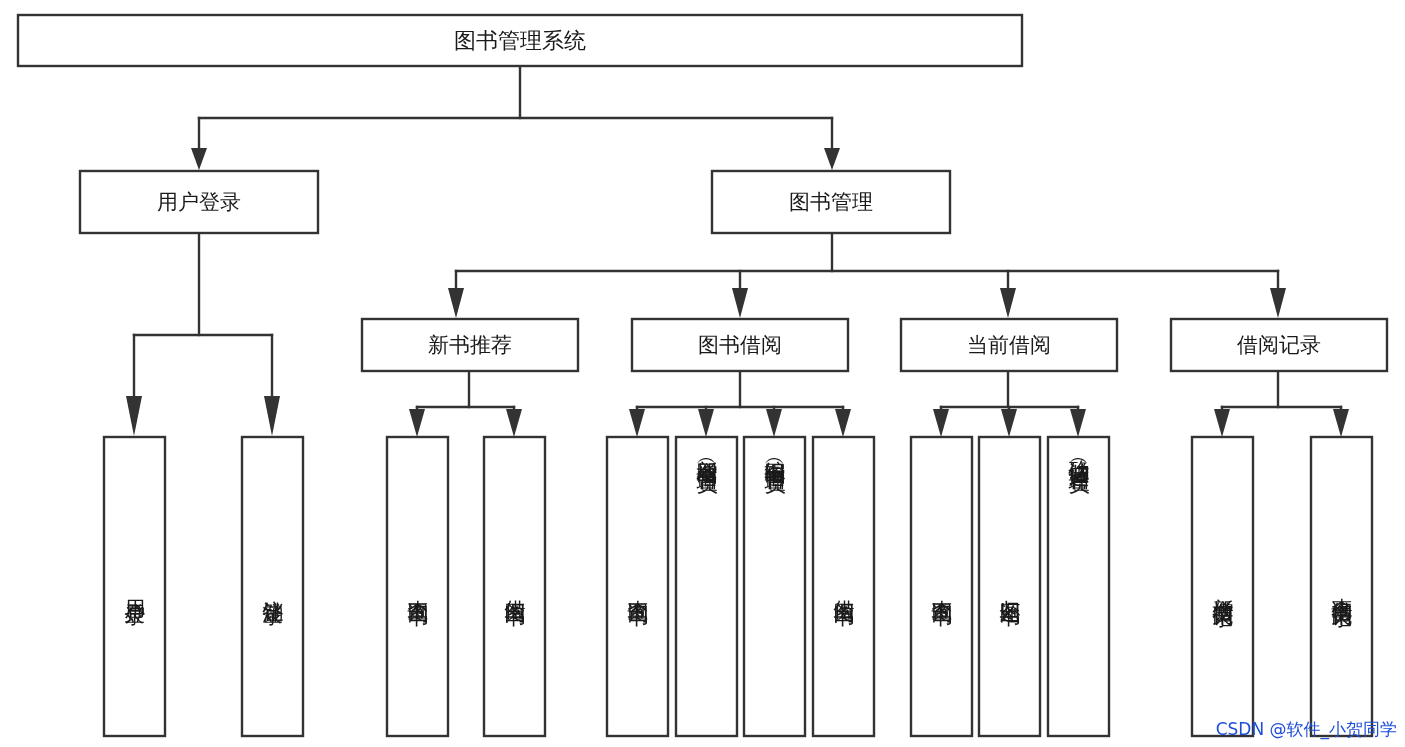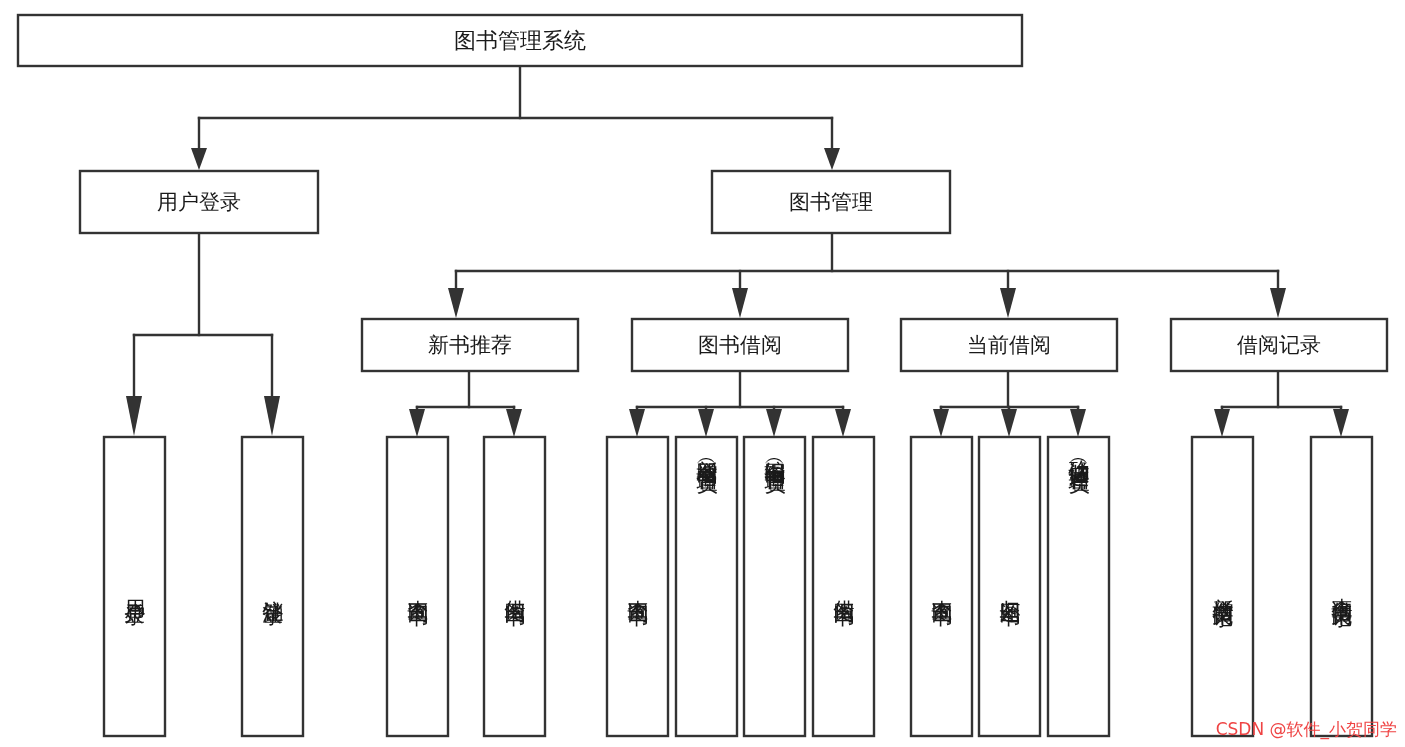--- a/index.html
+++ b/index.html
@@ -72,21 +72,21 @@
   }
   .vlabel.top-aligned {
     justify-content: flex-start;
   }
   #watermark {
     position: absolute;
     right: 8px;
     bottom: 6px;
     font-family: "DejaVu Sans", "Liberation Sans", sans-serif;
     font-size: 17px;
-    color: #ef4444;
+    color: #1d4ed8;
     white-space: nowrap;
     user-select: none;
   }
 </style>
 </head>
 <body>
 
 <div id="diagram-root">
 
   <svg id="flow-svg" viewBox="0 0 1405 747">

